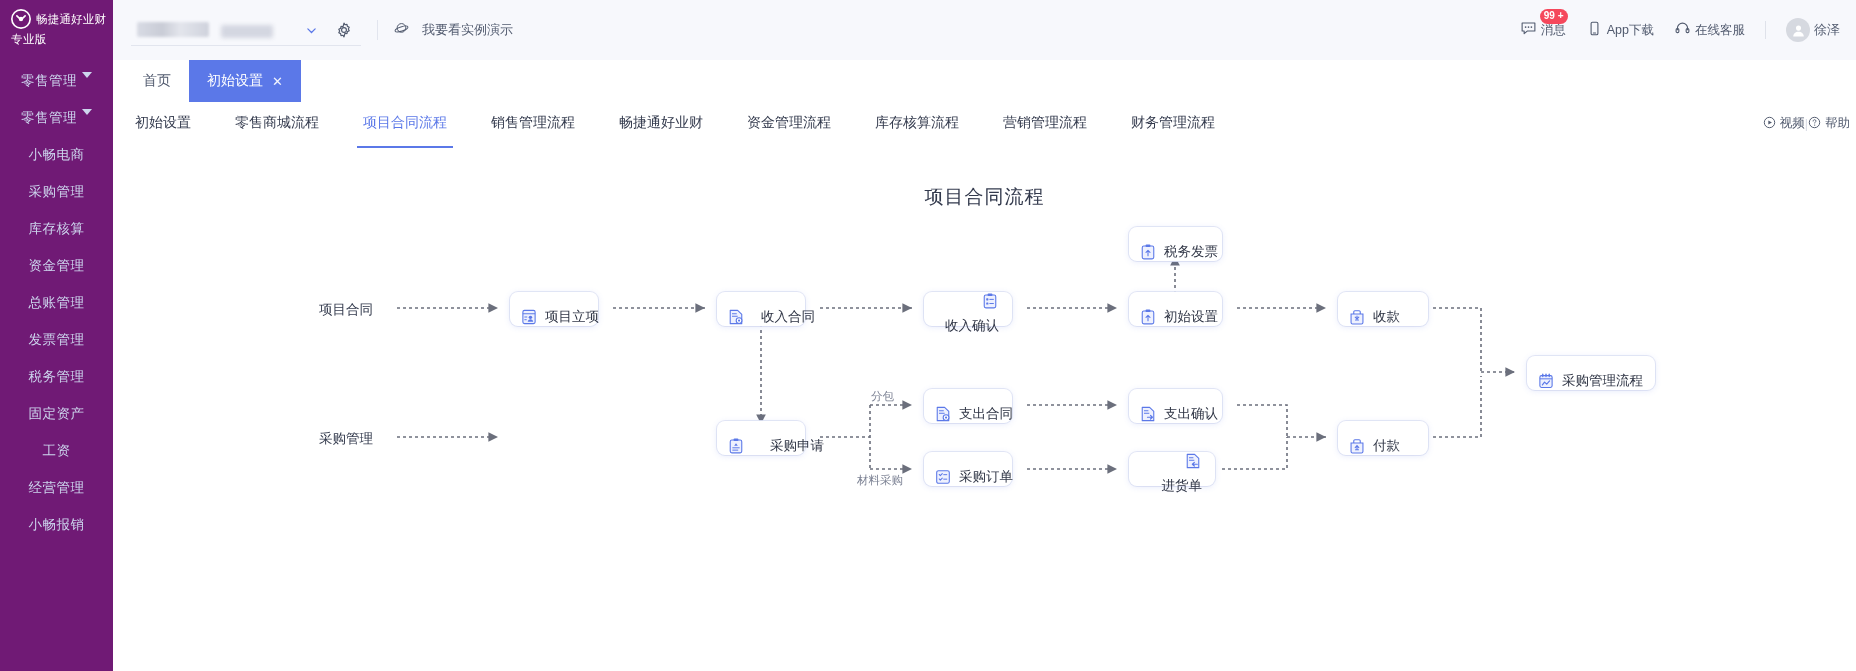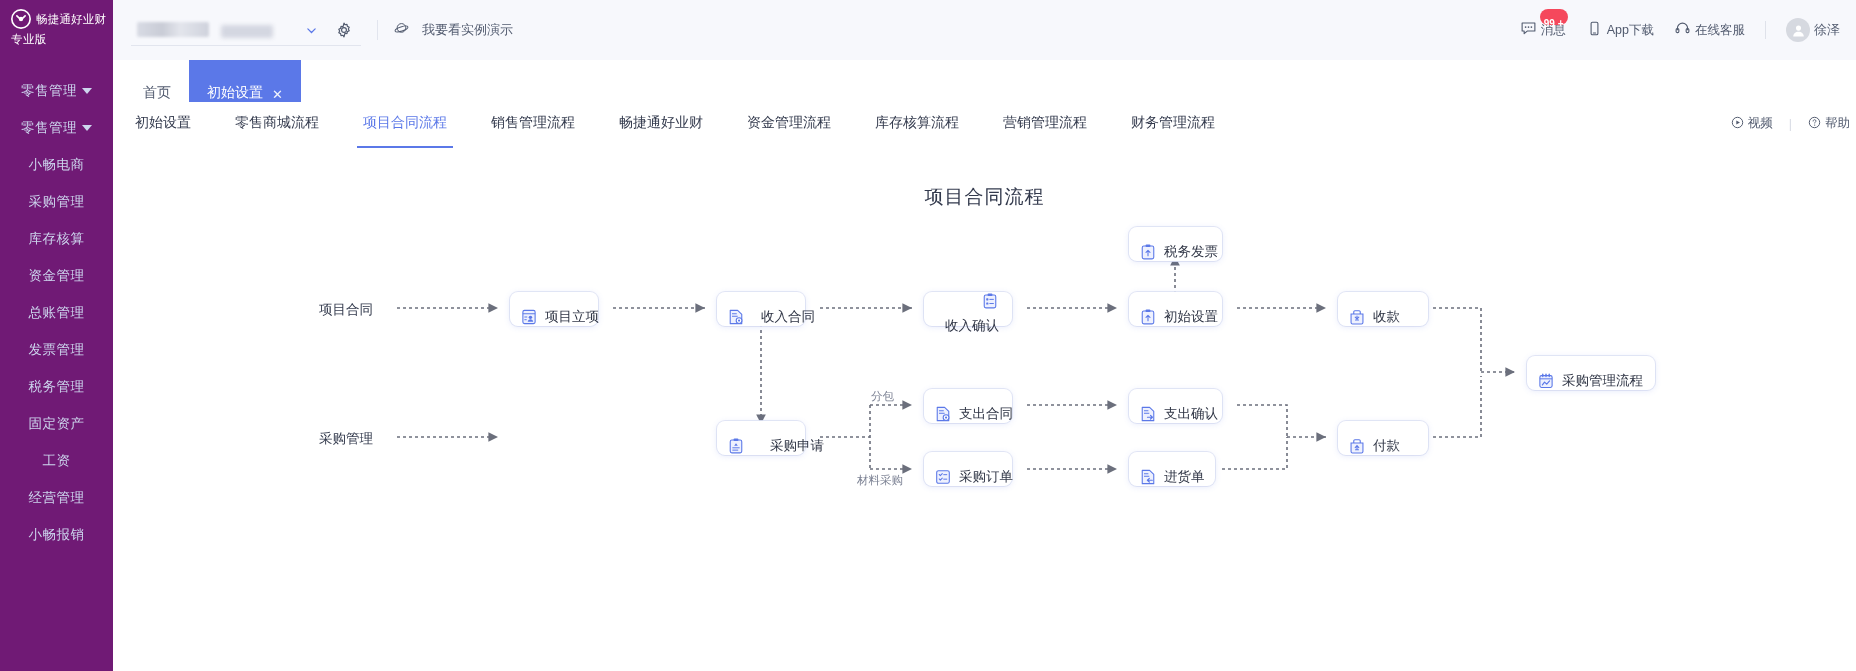--- a/index.html
+++ b/index.html
@@ -30,21 +30,21 @@
     color: #ffffff; font-size: 11.5px; letter-spacing: .2px;
     white-space: nowrap; overflow: hidden;
   }
   .brand-sub {
     color: #ffffff; font-size: 11.5px; margin-top: 2px; margin-left: 1px;
     letter-spacing: .4px;
   }
   .nav { margin-top: 12px; }
   .nav-item {
     height: 37px;
-    display: flex; align-items: center; justify-content: center;
+    display: flex; justify-content: center;
     color: #cdd6ee; font-size: 13.5px; letter-spacing: .5px;
     cursor: pointer; position: relative;
   }
   .nav-label { white-space: nowrap; }
   .caret {
     width: 0; height: 0; margin-left: 5px;
     border-left: 5px solid transparent;
     border-right: 5px solid transparent;
     border-top: 6px solid #cdd6ee;
   }
@@ -99,41 +99,41 @@
   }
   .hdr-item {
     display: flex; align-items: center; gap: 4px;
     color: #515a6e; font-size: 12.5px; cursor: pointer;
     position: relative; white-space: nowrap;
   }
   .badge {
     position: absolute; left: 20px; top: -11px;
     background: #f5485c; color: #fff;
     font-size: 10px; line-height: 14px;
-    height: 15px; min-width: 26px; padding: 8px 4px;
+    height: 15px; min-width: 26px; padding: 0 4px;
     border-radius: 8px; text-align: center;
     font-weight: bold;
   }
   .avatar-sep { width: 1px; height: 18px; background: #dfe2ea; }
   .avatar {
     width: 24px; height: 24px; border-radius: 50%;
     background: #d6d9e0; display: flex; align-items: center; justify-content: center;
   }
   .user-name { color: #515a6e; font-size: 13px; white-space: nowrap; overflow: hidden; max-width: 30px; }
 
   
   .page-tabs {
     height: 42px; flex: 0 0 42px;
     background: #ffffff;
     display: flex; align-items: flex-end;
     padding-left: 12px;
     position: relative;
   }
   .ptab {
-    height: 42px; display: flex; align-items: flex-end; justify-content: center;
+    height: 42px; display: flex; align-items: center; justify-content: center;
     padding: 0 18px; font-size: 14px; color: #515a6e; cursor: pointer;
     white-space: nowrap;
   }
   .ptab.active { background: #5b78e8; color: #ffffff; }
   .ptab .x {
     margin-left: 9px; font-size: 13px; opacity: .92;
   }
 
   
   .content {
@@ -149,21 +149,21 @@
     padding: 0 0 4px 0; margin-right: 44px; white-space: nowrap;
     position: relative;
   }
   .subtab.active { color: #5b78e8; }
   .subtab.active::after {
     content: ""; position: absolute; left: -6px; right: -6px; bottom: -12px;
     height: 2px; background: #5b78e8;
   }
   .subtabs-right {
     position: absolute; right: 6px; top: 13px;
-    display: flex; align-items: center; gap: 16px;
+    display: flex; align-items: center; gap: 0;
     font-size: 12.5px; color: #515a6e;
   }
   .srlink { display: flex; align-items: center; gap: 4px; cursor: pointer; white-space: nowrap; }
   .srsep { color: #d8dbe4; }
 
   .flow-title {
     text-align: center; font-size: 19px; color: #333a4d;
     margin-top: 36px; letter-spacing: 1px;
   }
 
@@ -577,21 +577,21 @@
               <rect x="3" y="3" width="14" height="14" rx="2" fill="#eef1fe" stroke="#5b78e8" stroke-width="1.2"></rect>
               <path d="M5.8 7.2 L7 8.4 L9.2 6.2" fill="none" stroke="#5b78e8" stroke-width="1.2" stroke-linecap="round" stroke-linejoin="round"></path>
               <path d="M5.8 12.2 L7 13.4 L9.2 11.2" fill="none" stroke="#5b78e8" stroke-width="1.2" stroke-linecap="round" stroke-linejoin="round"></path>
               <line x1="10.8" y1="7.4" x2="14.2" y2="7.4" stroke="#5b78e8" stroke-width="1.1" stroke-linecap="round"></line>
               <line x1="10.8" y1="12.4" x2="14.2" y2="12.4" stroke="#5b78e8" stroke-width="1.1" stroke-linecap="round"></line>
             </svg>
           </span>
           <span class="node-label">采购订单</span>
         </div>
 
-        <div class="node" style="left:1016px; top:236px; width:86px;">
+        <div class="node" style="left:1016px; top:236px; width:86px;flex-direction:column;">
           <span class="node-ico">
             <svg viewBox="0 0 20 20" width="18" height="18">
               <path d="M3.6 2.6h8.2l4.6 4.4v10.4H3.6z" fill="#eef1fe" stroke="#5b78e8" stroke-width="1.2" stroke-linejoin="round"></path>
               <line x1="6" y1="6.4" x2="10" y2="6.4" stroke="#5b78e8" stroke-width="1.1" stroke-linecap="round"></line>
               <line x1="6" y1="9.2" x2="11" y2="9.2" stroke="#5b78e8" stroke-width="1.1" stroke-linecap="round"></line>
               <path d="M14.8 13.6H9.4 M11.5 11.6 L9.3 13.6 L11.5 15.6" fill="none" stroke="#5b78e8" stroke-width="1.3" stroke-linecap="round" stroke-linejoin="round"></path>
             </svg>
           </span>
           <span class="node-label">进货单</span>
         </div>

